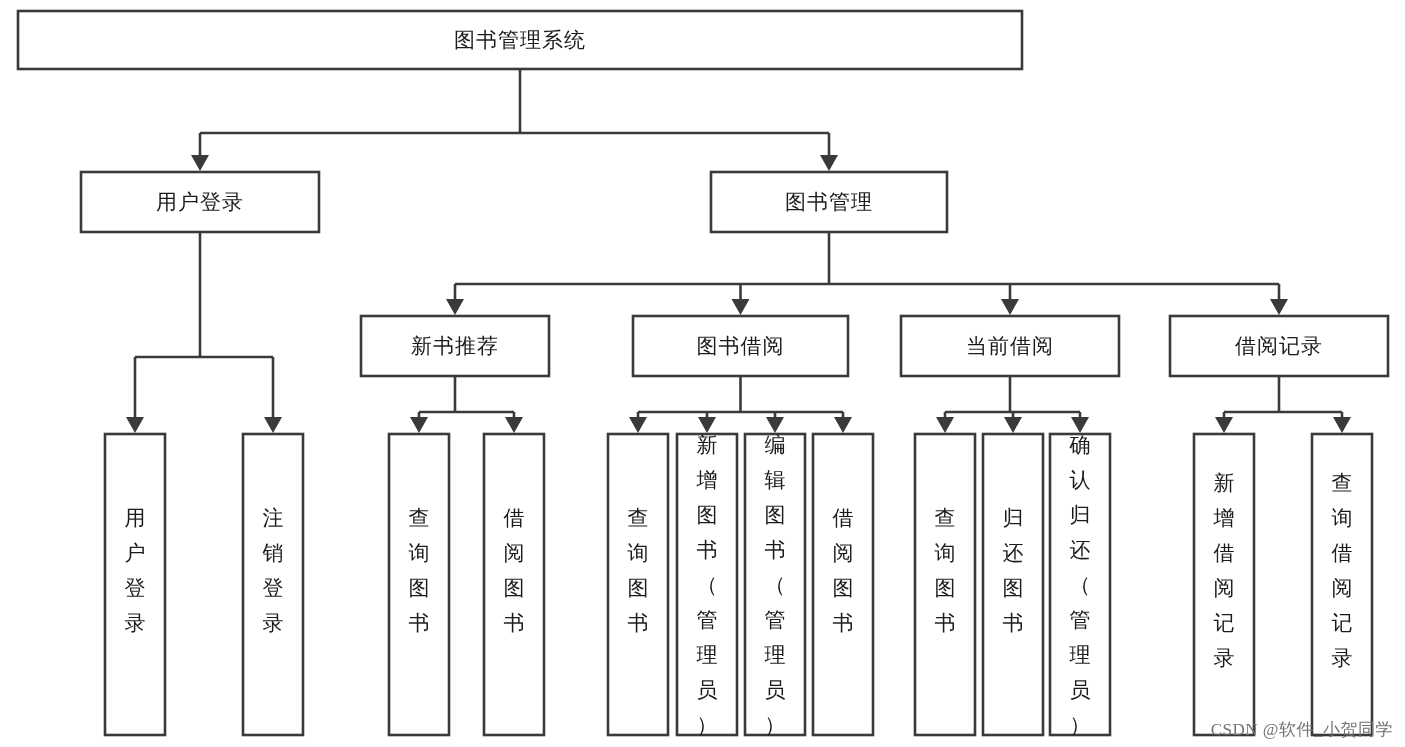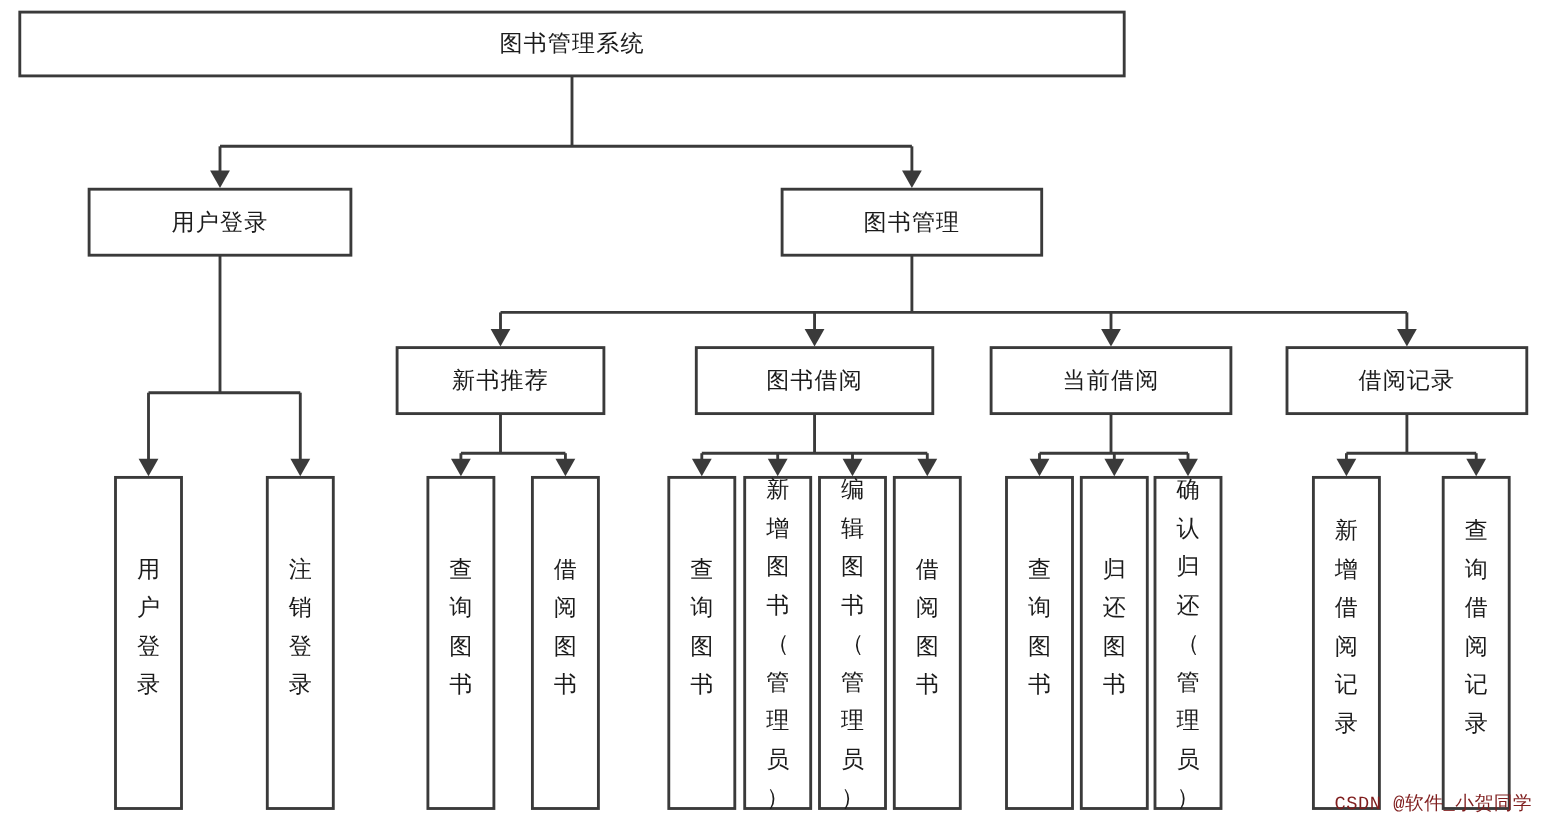--- a/index.html
+++ b/index.html
@@ -54,23 +54,23 @@
     stroke-linecap: butt;
   }
   .edge-arrow {
     fill: #3a3a3a;
     stroke: none;
   }
   .watermark {
     position: absolute;
     right: 12px;
     bottom: 6px;
-    font-family: Liberation Mono, monospace;
+    font-family: Liberation Serif, serif;
     font-size: 17px;
-    color: #7f1d1d;
+    color: #737373;
     white-space: nowrap;
     user-select: none;
     letter-spacing: 0.5px;
   }
 </style>
 </head>
 <body>
 
 <div id="diagram-root">
   <svg id="diagram-svg" viewBox="0 0 1405 747" preserveAspectRatio="xMidYMid meet">

